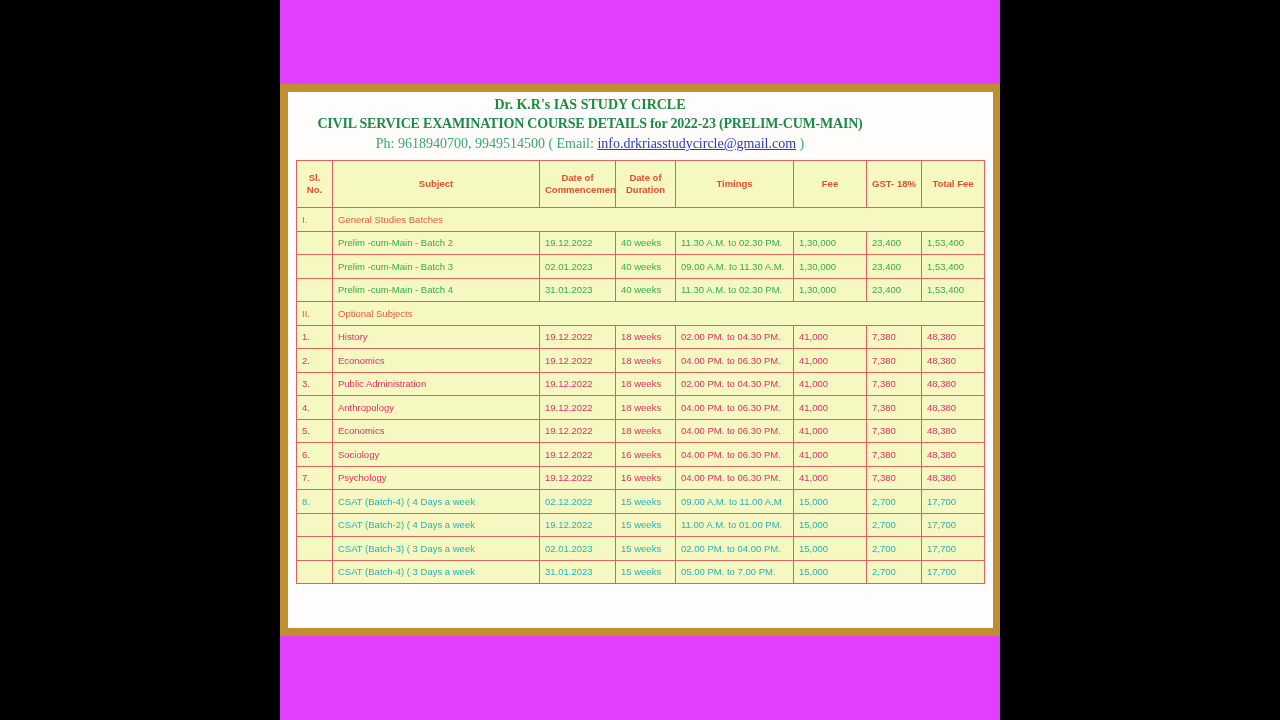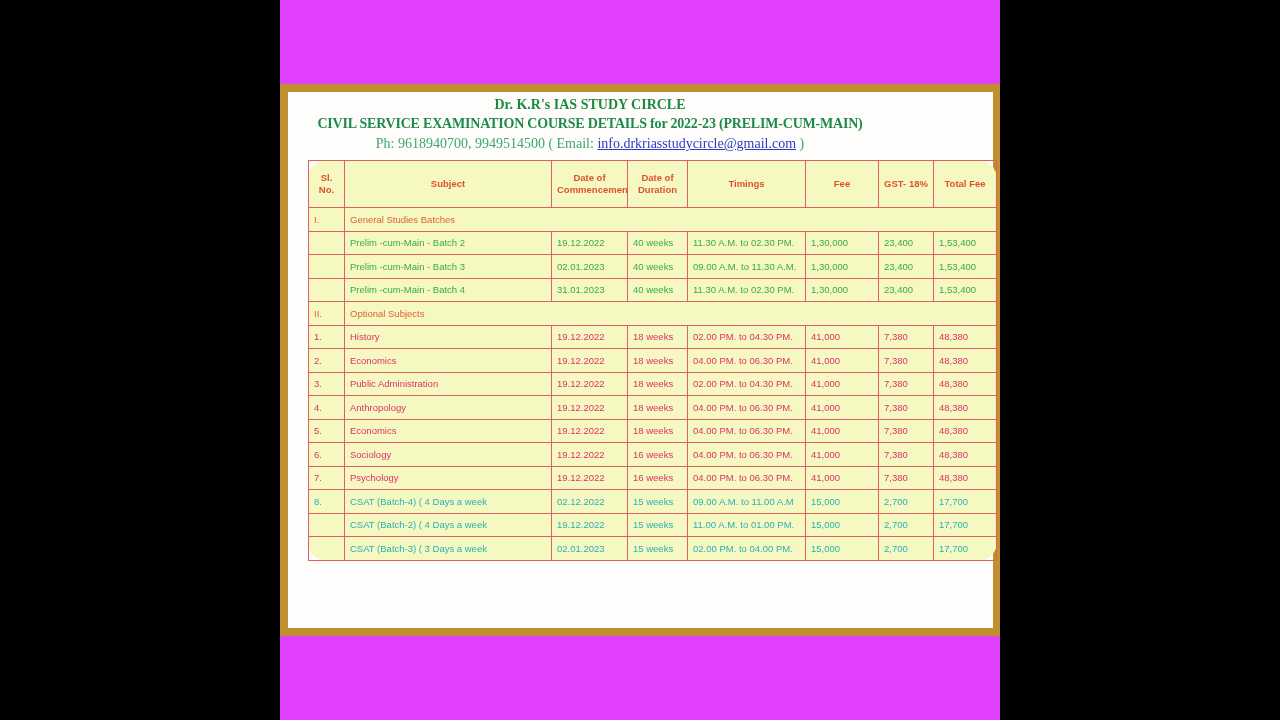--- a/index.html
+++ b/index.html
@@ -5,21 +5,21 @@
   html, body { margin:0; padding:0; }
   body { width:1280px; height:720px; background:#000; position:relative; overflow:hidden; font-family:"Liberation Sans", sans-serif; }
   .magenta { position:absolute; left:280px; top:0; width:720px; height:720px; background:#e040fb; }
   .frame { position:absolute; left:280px; top:84px; width:720px; height:552px; background:#c09030; }
   .sheet { position:absolute; left:288px; top:92px; width:705px; height:536px; background:#fffdfb; }
   .heading { position:absolute; left:0; top:4px; width:604px; text-align:center; font-family:"Liberation Serif", serif; }
   .h1 { font-size:14px; font-weight:bold; color:#1e8a3e; line-height:18px; }
   .h2 { font-size:14px; font-weight:bold; color:#1e8a4a; line-height:20px; letter-spacing:-0.2px; }
   .h3 { font-size:14px; color:#3aa86e; line-height:19px; }
   .h3 a { color:#2a3cc8; text-decoration:underline; }
-  table.course { position:absolute; left:20px; top:68px; width:688px; border-collapse:collapse; background:#f5f8c0; table-layout:fixed; font-size:9.5px;border-radius:19px; }
+  table.course { position:absolute; left:8px; top:68px; width:688px; border-collapse:collapse; background:#f5f8c0; table-layout:fixed; font-size:9.5px; }
   table.course td, table.course th { border:1.2px solid #e06060; padding:0 5px; height:22.5px; text-align:left; white-space:nowrap; overflow:hidden; }
   table.course th { height:46px; color:#e05030; font-weight:bold; text-align:center; font-size:9.5px; line-height:12px; }
   .sec td { color:#e0603a; height:26px; }
   .gs td { color:#3aaa4e; }
   .opt td { color:#e0306a; }
   .csat td { color:#2ab0b8; }
 </style>
 </head>
 <body>
 
@@ -189,15 +189,25 @@
         <tr class="csat">
           <td></td>
           <td>CSAT (Batch-3) ( 3 Days a week</td>
           <td>02.01.2023</td>
           <td>15 weeks</td>
           <td>02.00 PM. to 04.00 PM.</td>
           <td>15,000</td>
           <td>2,700</td>
           <td>17,700</td>
         </tr>
+        <tr class="csat">
+          <td></td>
+          <td>CSAT (Batch-4) ( 3 Days a week</td>
+          <td>31.01.2023</td>
+          <td>15 weeks</td>
+          <td>05.00 PM. to 7.00 PM.</td>
+          <td>15,000</td>
+          <td>2,700</td>
+          <td>17,700</td>
+        </tr>
       </tbody>
   </table>
 </div>
 
 </body></html>

